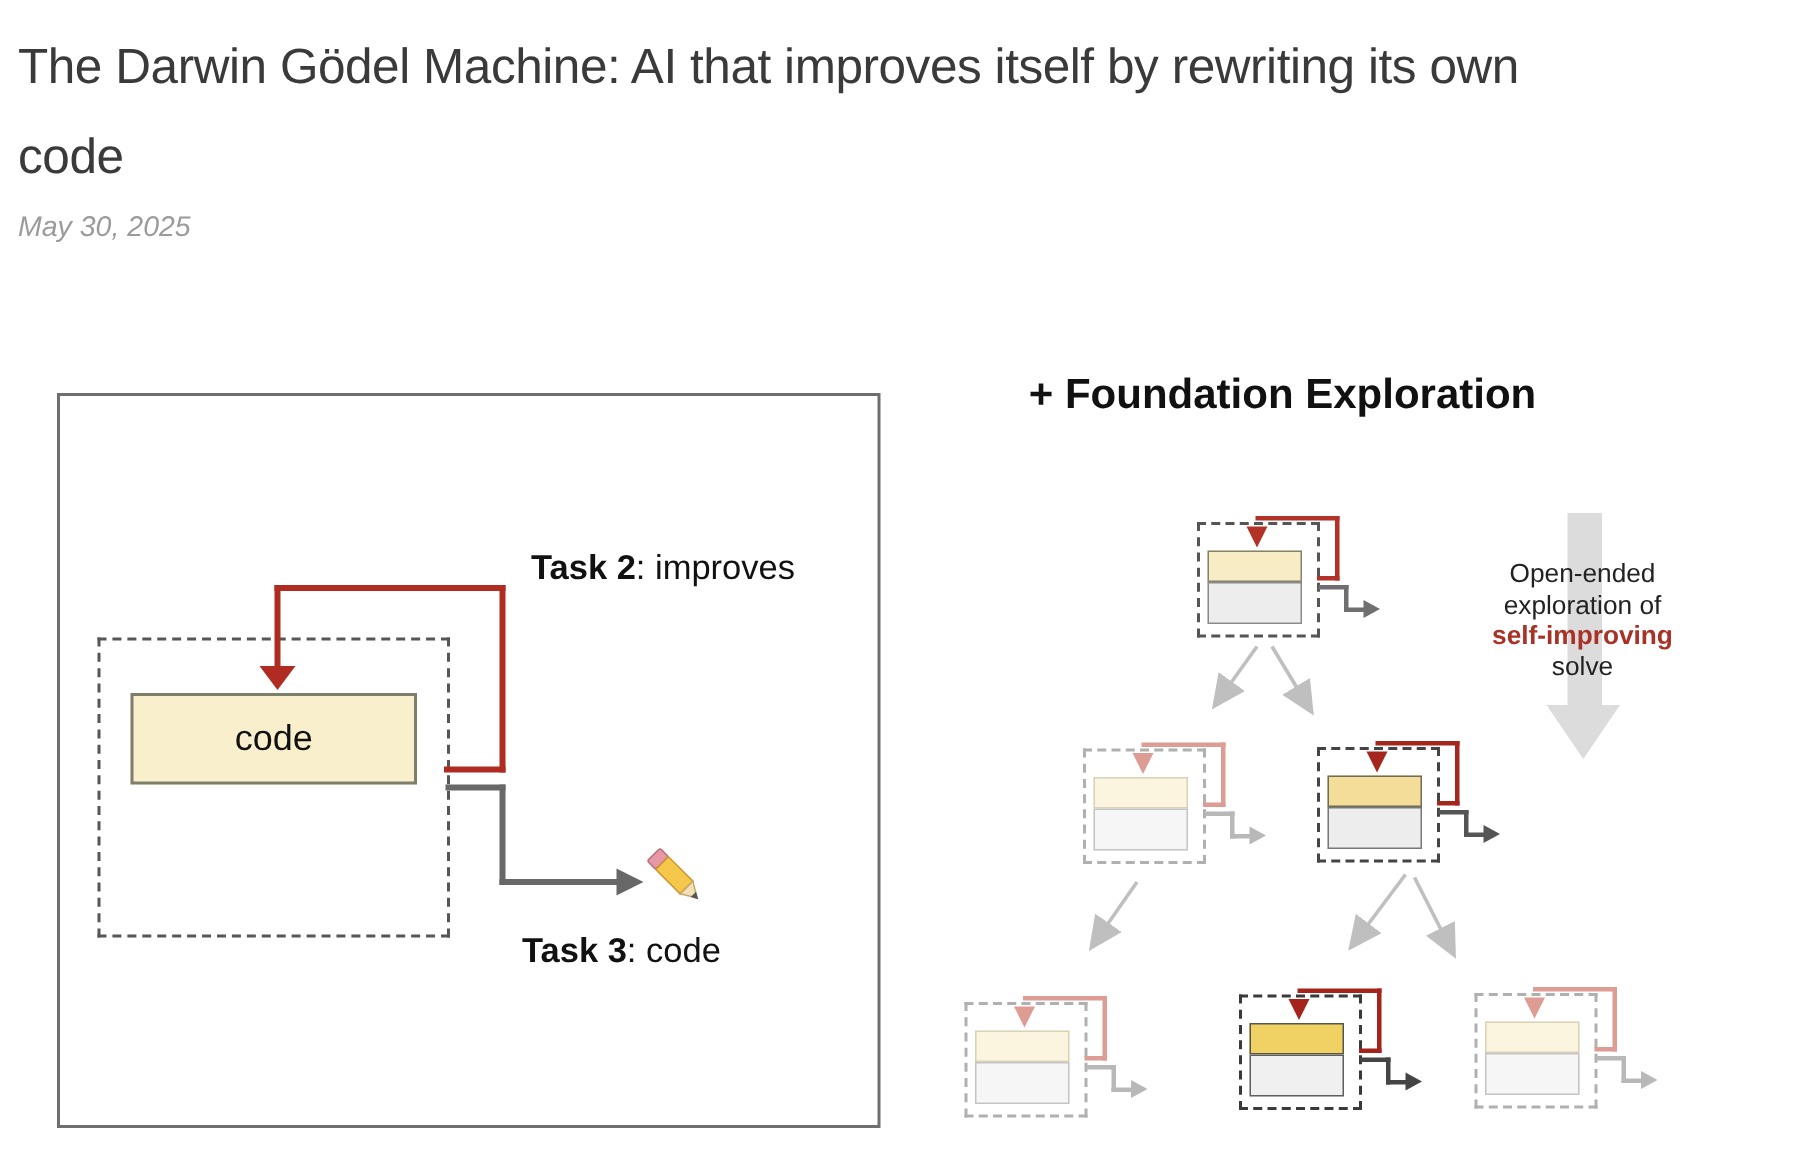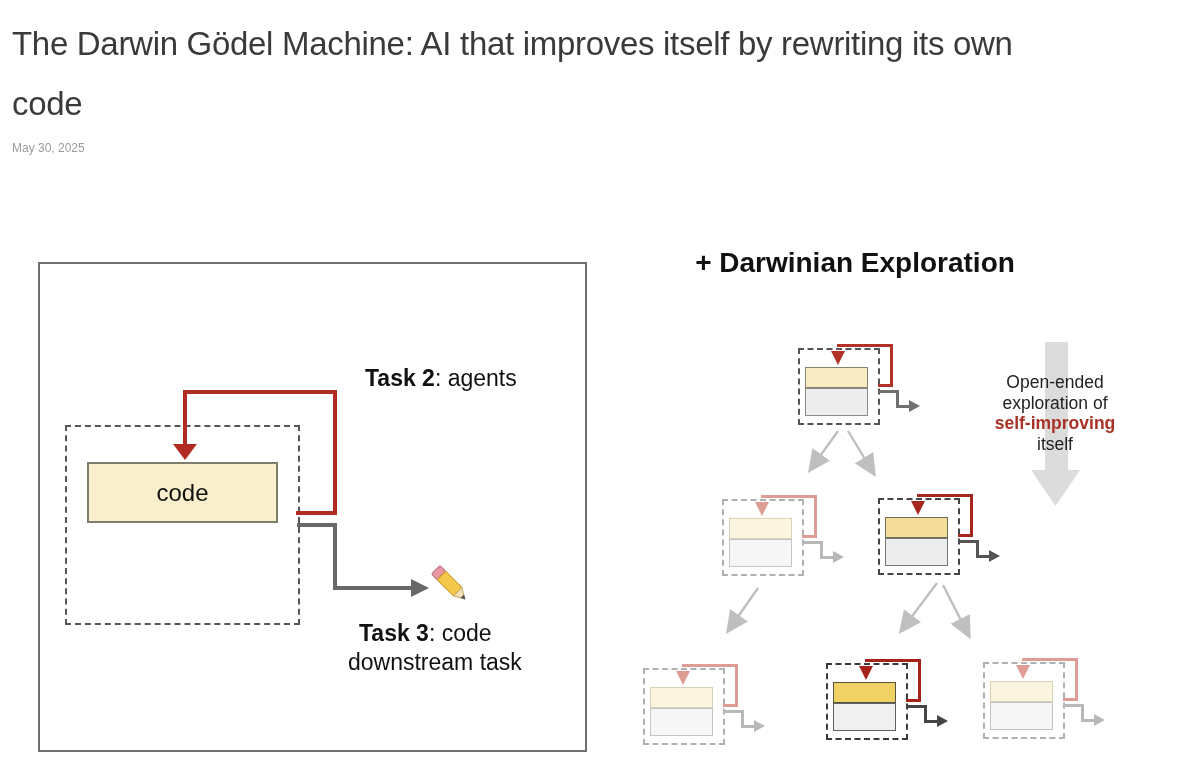--- a/index.html
+++ b/index.html
@@ -2,21 +2,21 @@
 <html style="--accent-red: #b02c22; --code-yellow: #f9efcd; --model-gray: #ececec; --task-arrow-gray: #686868; --connector-gray: #bfbfbf; --big-arrow-gray: #dcdcdc; --annotation-red: #a93226; --heading-text: #3a3a3a; --date-text: #9b9b9b;"><head>
 <meta charset="utf-8">
 <style>
   html,body{margin:0;padding:0;background:#fff;}
   .stage{position:relative;width:1199px;height:783px;background:#fff;overflow:hidden;
          font-family:"Liberation Sans", sans-serif;}
   
   .post-title{position:absolute;left:12px;top:14px;width:1160px;
     font-size:33px;font-weight:400;letter-spacing:-0.3px;color:var(--heading-text);}
   .post-title span{display:block;line-height:60px;}
-  .post-date{position:absolute;left:12px;top:141px;font-size:12px;color:var(--date-text);}
+  .post-date{position:absolute;left:12px;top:141px;font-size:19px;color:var(--date-text);font-style:italic;}
   
   .godel-box{position:absolute;left:38px;top:262px;width:549px;height:490px;
     border:2px solid #6f6f6f;box-sizing:border-box;}
   .godel-title{position:absolute;left:138px;top:-22px;width:230px;height:42px;line-height:42px;
     background:#fff;text-align:center;font-size:30px;font-weight:700;color:#1c1c1c;}
   .agent-dash{position:absolute;left:25px;top:161px;width:235px;height:200px;
     border:2px dashed #565656;box-sizing:border-box;}
   .code-box{position:absolute;left:47px;top:198px;width:191px;height:61px;box-sizing:border-box;
     background:var(--code-yellow);border:2px solid #7e7e6c;text-align:center;
     font-size:24px;line-height:57px;color:#111;}
@@ -33,21 +33,21 @@
   .r-head{left:133px;top:180px;width:0;height:0;
     border-left:12px solid transparent;border-right:12px solid transparent;
     border-top:16px solid var(--accent-red);}
   .g-h1{left:257px;top:259px;width:40px;height:4px;}
   .g-v{left:293px;top:259px;width:4px;height:67px;}
   .g-h2{left:293px;top:322px;width:80px;height:4px;}
   .g-head{left:371px;top:315px;width:0;height:0;
     border-top:9px solid transparent;border-bottom:9px solid transparent;
     border-left:18px solid var(--task-arrow-gray);}
   .task-label{position:absolute;font-size:23px;line-height:29px;color:#111;}
-  .task-label b{font-weight:700;margin-left:11px;}
+  .task-label b{font-weight:700;}
   .task2{left:314px;top:100px;}
   .task1{left:308px;top:355px;}
   .pencil{position:absolute;left:388px;top:298px;}
   
   .darwin-title{position:absolute;left:640px;top:247px;width:430px;text-align:center;
     font-size:28px;font-weight:700;color:#111;}
   .treesvg{position:absolute;left:620px;top:230px;pointer-events:none;}
   .conn{stroke:var(--connector-gray);stroke-width:2.4;fill:none;}
   .connfill{fill:var(--connector-gray);}
   .bigarrow{fill:var(--big-arrow-gray);}
@@ -100,50 +100,49 @@
     <svg class="pencil" width="48" height="48" viewBox="0 0 48 48">
       <g transform="rotate(45 24 24)">
         <rect x="1" y="18" width="8" height="12" rx="1.5" fill="#e898a4" stroke="#b8707e" stroke-width="1"></rect>
         <rect x="9" y="18" width="23" height="12" fill="#f5c84c" stroke="#c9992c" stroke-width="1"></rect>
         <polygon points="32,18 42,24 32,30" fill="#f3e0b8" stroke="#c9a96a" stroke-width="1"></polygon>
         <polygon points="38.5,21.5 43,24 38.5,26.5" fill="#555"></polygon>
       </g>
     </svg>
 
     <div class="task-label task2">
-      <b>Task 2</b><span>: agents</span><br>
+      <b>Task 2</b><span>: improves</span><br>
     </div>
     <div class="task-label task1">
       <b>Task 3</b><span>: code</span><br>
-      <span>downstream task</span>
     </div>
   </div>
 
-  <div class="darwin-title">+ Darwinian Exploration</div>
+  <div class="darwin-title">+ Foundation Exploration</div>
 
   <svg class="treesvg" width="579" height="553" viewBox="0 0 579 553">
     <defs>
       <marker id="arrw" markerWidth="11" markerHeight="10" refX="8" refY="4.5" orient="auto">
         <path d="M0,0 L9.5,4.5 L0,9 Z" class="connfill"></path>
       </marker>
     </defs>
     <rect class="bigarrow" x="425" y="112" width="23" height="130"></rect>
     <polygon class="bigarrow" points="411,240 460,240 435.5,276"></polygon>
     <line class="conn" x1="218" y1="201" x2="190" y2="240" marker-end="url(#arrw)"></line>
     <line class="conn" x1="228" y1="201" x2="254" y2="244" marker-end="url(#arrw)"></line>
     <line class="conn" x1="138" y1="358" x2="108" y2="401" marker-end="url(#arrw)"></line>
     <line class="conn" x1="317" y1="353" x2="281" y2="401" marker-end="url(#arrw)"></line>
     <line class="conn" x1="323" y1="355" x2="349" y2="406" marker-end="url(#arrw)"></line>
   </svg>
 
   <div class="annotation">
     <span>Open-ended</span><br>
     <span>exploration of</span><br>
     <span class="hl">self-improving</span><br>
-    <span>itself</span>
+    <span>solve</span>
   </div>
 
 <div class="node" style="left: 798px; top: 348px;">
       <div class="dash" style="border-color: rgb(85, 85, 85);"></div>
       <div class="ybox" style="background: rgb(247, 236, 196); border-color: rgb(131, 131, 110);"></div>
       <div class="gbox" style="background: rgb(237, 237, 237); border-color: rgb(138, 138, 138);"></div>
       <div class="r-topm" style="background: rgb(178, 50, 39);"></div>
       <div class="r-sidem" style="background: rgb(178, 50, 39);"></div>
       <div class="r-jogm" style="background: rgb(178, 50, 39);"></div>
       <div class="r-headm" style="border-top-color: rgb(178, 50, 39);"></div>

